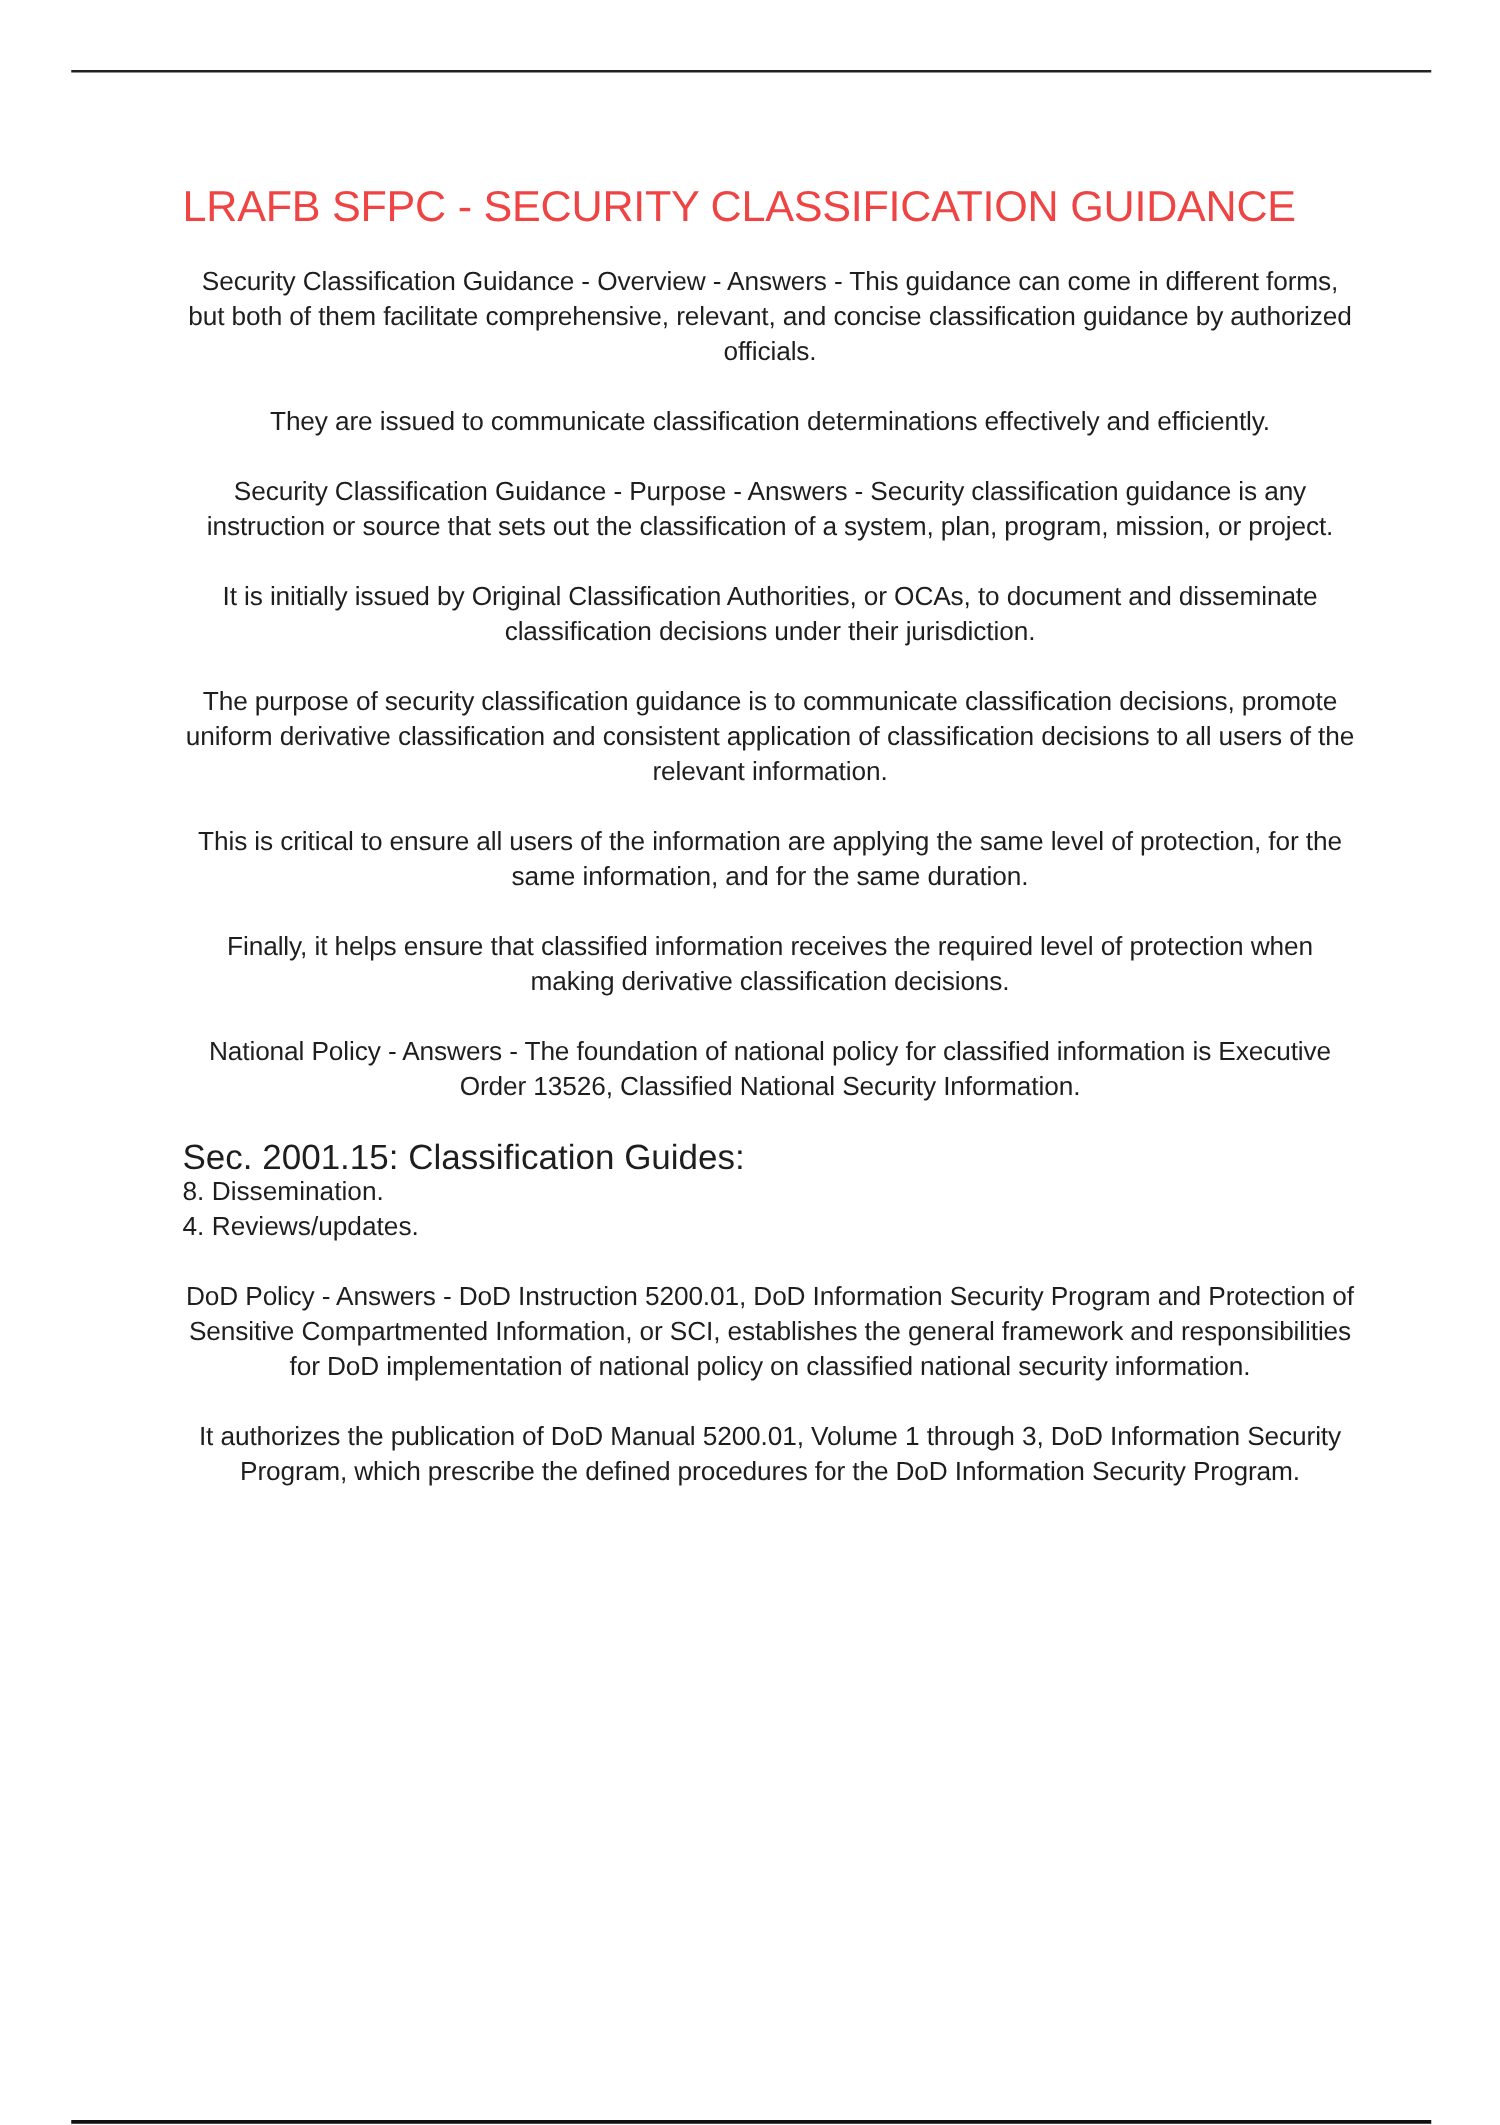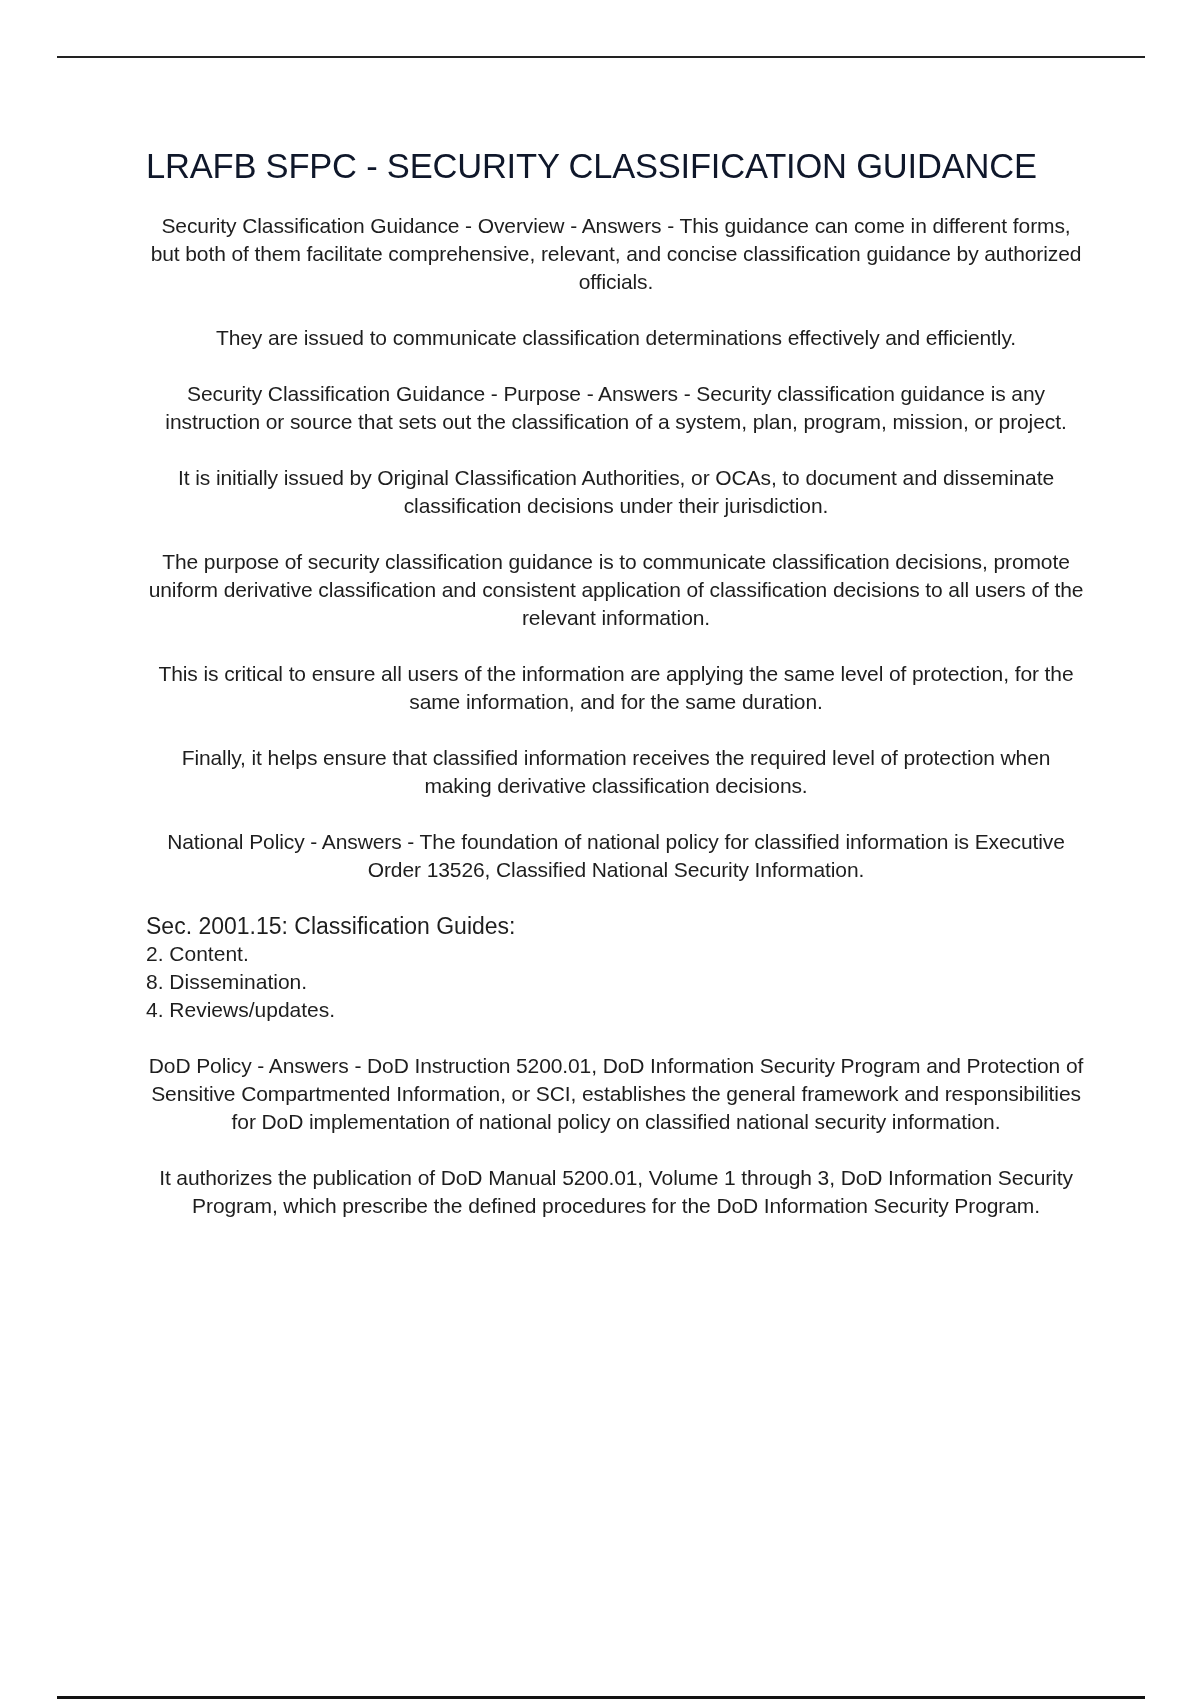--- a/index.html
+++ b/index.html
@@ -29,32 +29,32 @@
       position: absolute;
       left: 146px;
       top: 146px;
       width: 940px;
     }
     .title {
       font-size: 34.5px;
       line-height: 41px;
       font-weight: normal;
       margin: 0 0 25px 0;
-      color: #0f172a;
+      color: #ef4444;
       letter-spacing: -0.2px;
     }
     .para {
       font-size: 21px;
       line-height: 28px;
       margin: 0 0 28px 0;
       letter-spacing: -0.1px;
       text-align: center;
     }
     .list-heading {
-      font-size: 23px;
+      font-size: 28px;
       line-height: 28px;
       margin: 0;
     }
     .list {
       list-style: none;
       margin: 0 0 28px 0;
       padding: 0;
     }
     .list li {
       font-size: 21px;
@@ -73,21 +73,20 @@
   <p class="para">They are issued to communicate classification determinations effectively and efficiently.</p>
   <p class="para">Security Classification Guidance - Purpose - Answers - Security classification guidance is any instruction or source that sets out the classification of a system, plan, program, mission, or project.</p>
   <p class="para">It is initially issued by Original Classification Authorities, or OCAs, to document and disseminate classification decisions under their jurisdiction.</p>
   <p class="para">The purpose of security classification guidance is to communicate classification decisions, promote uniform derivative classification and consistent application of classification decisions to all users of the relevant information.</p>
   <p class="para">This is critical to ensure all users of the information are applying the same level of protection, for the same information, and for the same duration.</p>
   <p class="para">Finally, it helps ensure that classified information receives the required level of protection when making derivative classification decisions.</p>
   <p class="para">National Policy - Answers - The foundation of national policy for classified information is Executive Order 13526, Classified National Security Information.</p>
 
   <p class="list-heading">Sec. 2001.15: Classification Guides:</p>
   <ul class="list">
-    <li>2. Content.</li>
     <li>8. Dissemination.</li>
     <li>4. Reviews/updates.</li>
   </ul>
 
   <p class="para">DoD Policy - Answers - DoD Instruction 5200.01, DoD Information Security Program and Protection of Sensitive Compartmented Information, or SCI, establishes the general framework and responsibilities for DoD implementation of national policy on classified national security information.</p>
   <p class="para">It authorizes the publication of DoD Manual 5200.01, Volume 1 through 3, DoD Information Security Program, which prescribe the defined procedures for the DoD Information Security Program.</p>
 </main>
 
 <div class="rule rule-bottom"></div>
 

